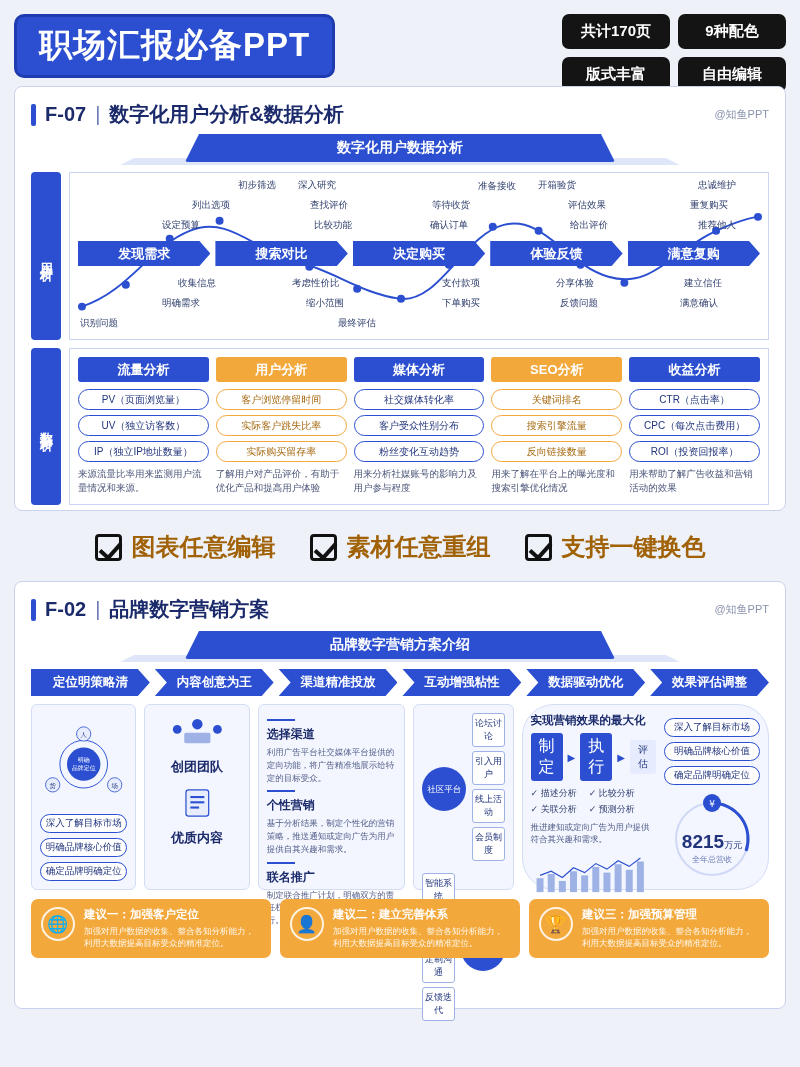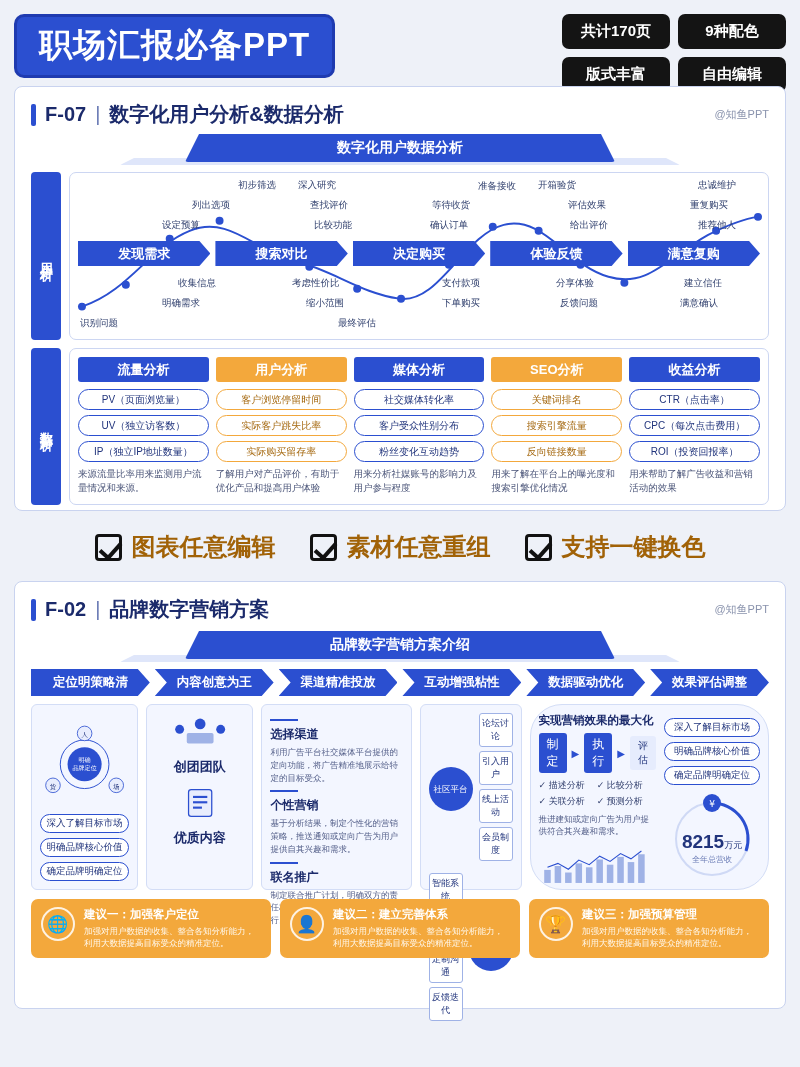--- a/index.html
+++ b/index.html
@@ -51,21 +51,21 @@
     clip-path: polygon(14px 0, calc(100% - 14px) 0, 100% 100%, 0 100%);
   }
 
   .body-row { display:flex; gap:8px; align-items:stretch; }
   .side-label {
     width:30px; background:#2b4fd0; color:#fff; border-radius:4px;
     display:flex; align-items:center; justify-content:center;
     font-size:13px; font-weight:bold; letter-spacing:2px; padding:8px 0;
     writing-mode:vertical-rl; text-orientation:upright;
   }
-  .panel { flex:1; border:1px solid #ccd6f2; border-radius:7px; background:#fff; position:relative; }
+  .panel { flex:1; border:1px solid #ccd6f2; border-radius:0; background:#fff; position:relative; }
 
   
   .journey { height:168px; position:relative; overflow:hidden; }
   .journey .stages { position:absolute; left:0; right:0; top:68px; display:flex; gap:5px; padding:0 8px; }
   .stage {
     flex:1; height:25px; background:#2b4fd0; color:#fff; font-size:13px; font-weight:bold;
     display:flex; align-items:center; justify-content:center;
     clip-path: polygon(0 0, calc(100% - 11px) 0, 100% 50%, calc(100% - 11px) 100%, 0 100%);
   }
   .jlabel { position:absolute; font-size:9.5px; color:#31406e; white-space:nowrap; }
@@ -119,21 +119,21 @@
     height:19px; border:1px solid #2b4fd0; color:#21347c; border-radius:10px; background:#fff;
     display:flex; align-items:center; justify-content:center; font-size:9.5px; margin-top:5px;
   }
   .sec-title { font-size:12px; font-weight:bold; color:#1b2a6b; margin-bottom:3px; }
   .sec-body { font-size:8.5px; line-height:1.5; color:#55608a; }
   .sec-rule { height:2px; background:#2b4fd0; width:100%; margin:6px 0 5px 0; }
 
   .chip { font-size:9px; color:#21347c; border:1px solid #9fb2e6; background:#fff; border-radius:3px;
           padding:3px 0; text-align:center; margin-bottom:4px; }
 
-  .blue-tag { background:#2b4fd0; color:#fff; font-size:12px; border-radius:3px; padding:3px 8px; }
+  .blue-tag { background:#2b4fd0; color:#fff; font-size:16px; border-radius:3px; padding:3px 8px; }
   .ghost-tag { background:#e6ecfd; color:#21347c; font-size:10px; border-radius:3px; padding:3px 8px; }
 
   .circle-badge {
     width:58px;height:58px;border-radius:50%;background:#2b4fd0;color:#fff;
     display:flex;flex-direction:column;align-items:center;justify-content:center;
     font-size:9px; line-height:1.2; text-align:center;
   }
 
   
   .advice-row { display:flex; gap:9px; margin-top:9px; }

